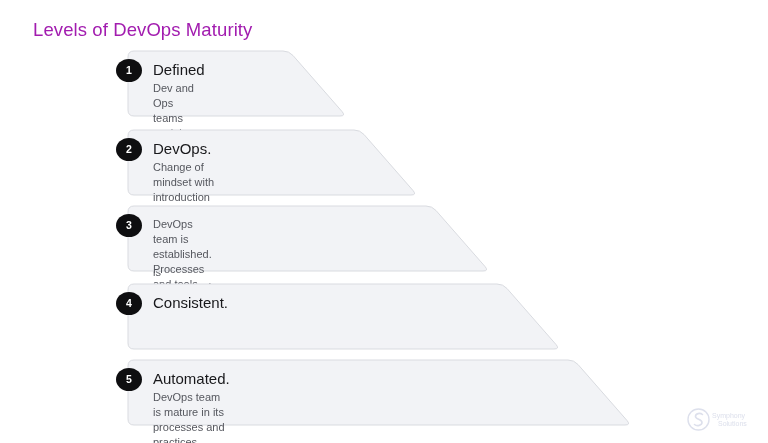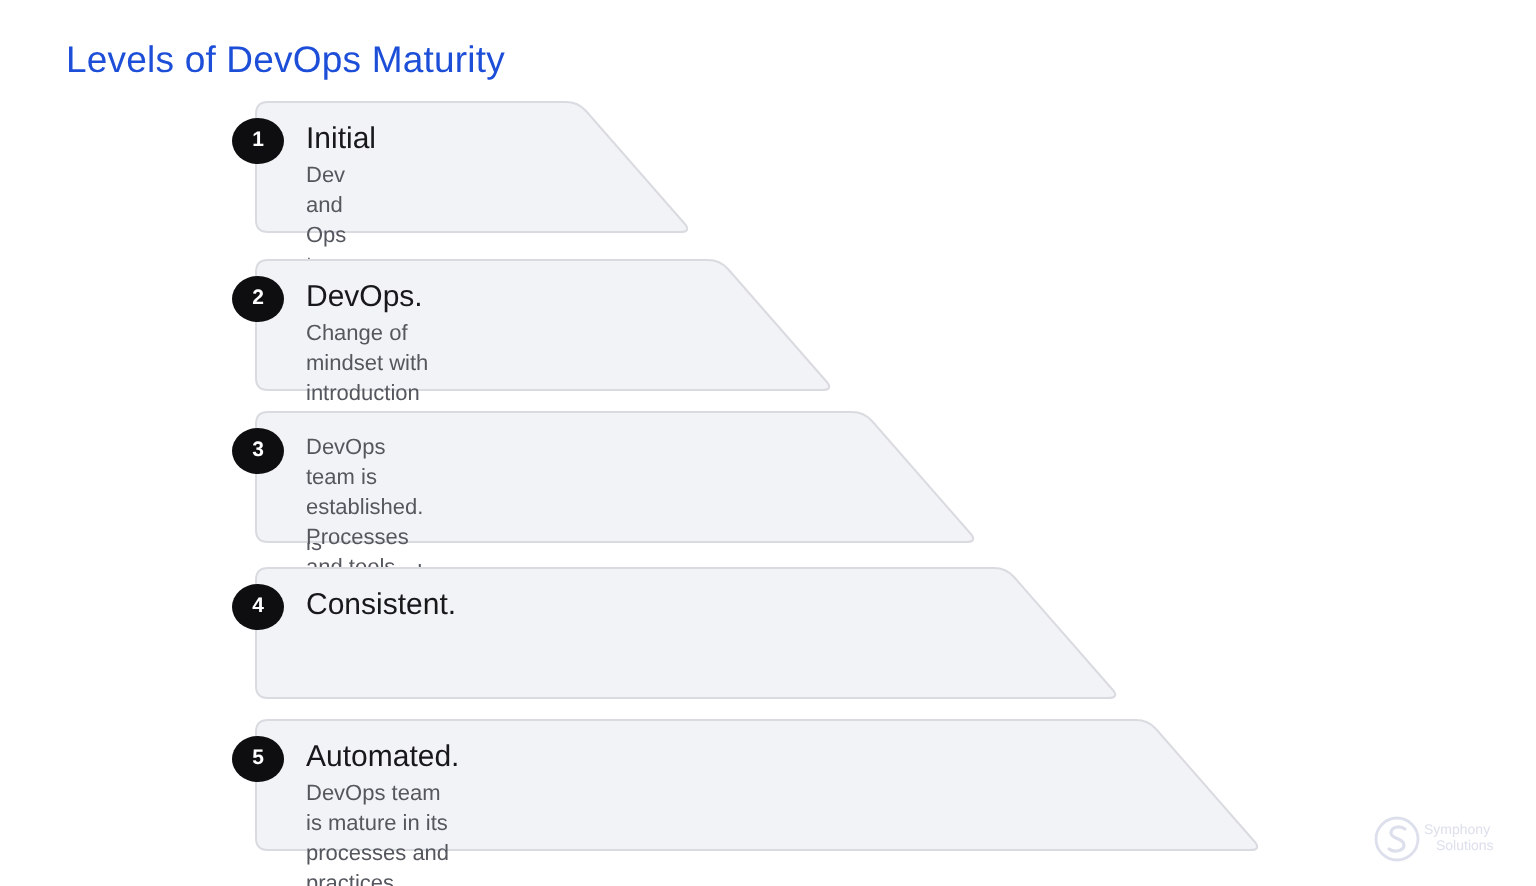--- a/index.html
+++ b/index.html
@@ -2,21 +2,21 @@
 <html><head>
 <meta charset="utf-8">
 <style>
   html,body{margin:0;padding:0;background:#fff;}
   .slide{
     position:relative;width:768px;height:443px;background:#ffffff;
     font-family:"Liberation Sans",sans-serif;overflow:hidden;
   }
   .slide-title{
     position:absolute;left:33px;top:19px;margin:0;
-    font-size:18.5px;font-weight:500;color:#1d4ed8;letter-spacing:.1px;
+    font-size:18.5px;font-weight:500;color:#a21caf;letter-spacing:.1px;
   }
   .level{position:absolute;left:128px;height:65px;}
   .level .shape{position:absolute;left:-1px;top:-1px;pointer-events:none;}
   .shape path{fill:#f2f3f6;stroke:#d9dbe0;stroke-width:1;}
   .badge{
     position:absolute;left:-12px;top:7.5px;width:26px;height:23px;
     background:#0e0e10;border-radius:50%;
     display:flex;align-items:center;justify-content:center;
   }
   .badge span{color:#ffffff;font-size:10.5px;font-weight:bold;line-height:1;}
@@ -38,21 +38,21 @@
   <h1 class="slide-title">Levels of DevOps Maturity</h1>
 
   <div class="level" style="top:51px">
     <svg class="shape" width="221" height="68" aria-hidden="true">
       <path transform="translate(1,1)" d="M6,0 H155 Q161,0 165,4.5 L214,60.5 Q218,65 212,65 H6 Q0,65 0,59 V6 Q0,0 6,0 Z"></path>
     </svg>
     <div class="badge">
       <span>1</span>
     </div>
     <div class="content">
-      <div class="level-title">Initial</div>
+      <div class="level-title">Defined</div>
       <div class="level-desc">Dev and Ops teams work in
 silos.</div>
     </div>
   </div>
 
   <div class="level" style="top:130px">
     <svg class="shape" width="292" height="68" aria-hidden="true">
       <path transform="translate(1,1)" d="M6,0 H226 Q232,0 236,4.5 L285,60.5 Q289,65 283,65 H6 Q0,65 0,59 V6 Q0,0 6,0 Z"></path>
     </svg>
     <div class="badge">

